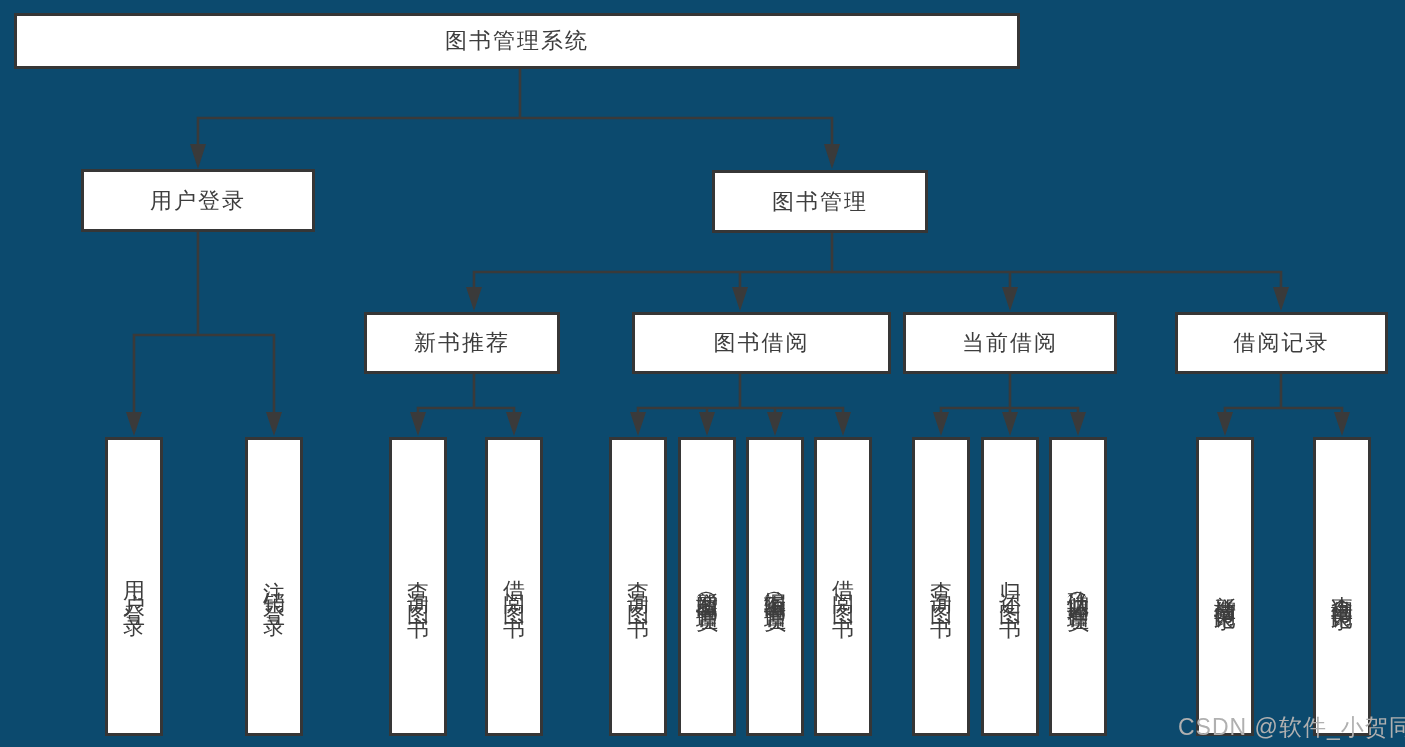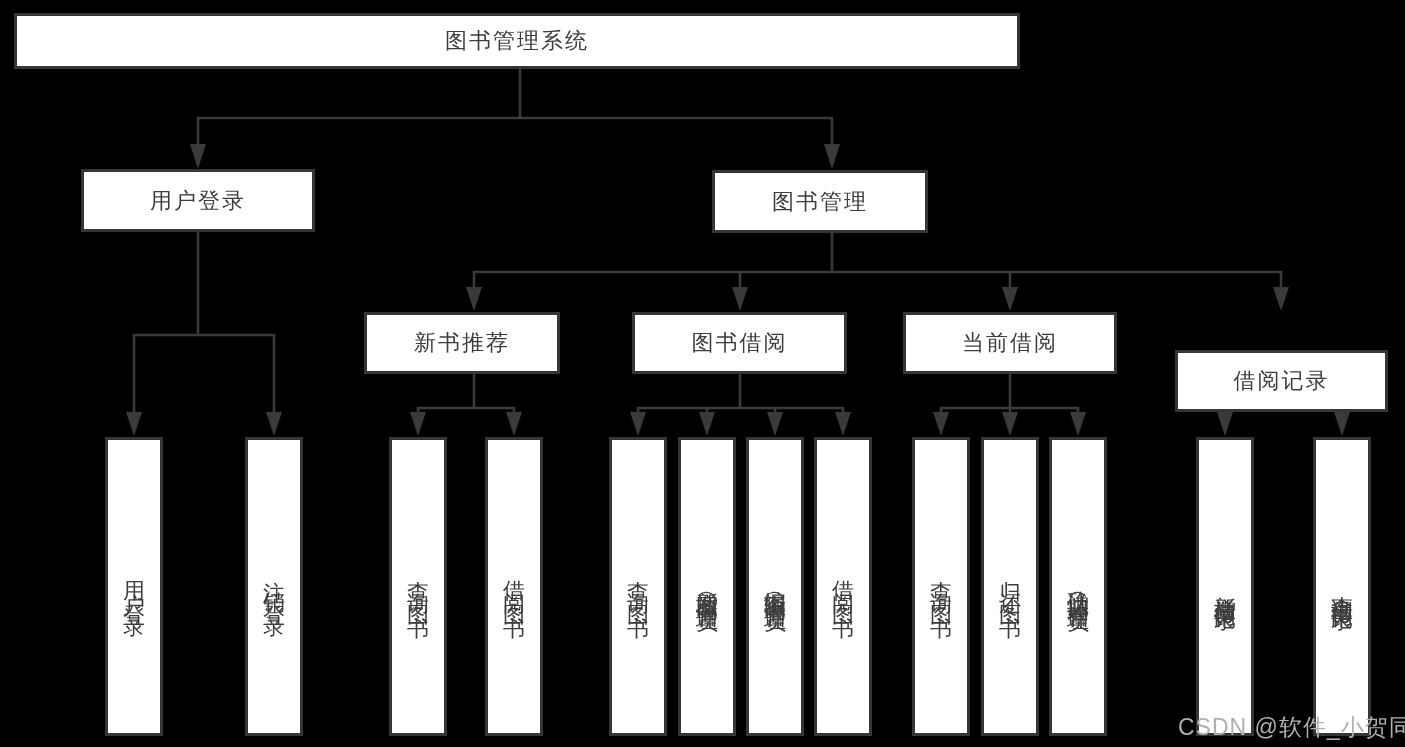--- a/index.html
+++ b/index.html
@@ -1,20 +1,20 @@
 <!DOCTYPE html>
 <html><head>
 <meta charset="utf-8">
 <style>
   html, body { margin: 0; padding: 0; background: #ffffff; }
   #canvas {
     position: relative;
     width: 1405px;
     height: 747px;
-    background: #000000;
+    background: #0c4a6e;
     overflow: hidden;
     font-family: "Liberation Sans", "DejaVu Sans", sans-serif;
   }
   #connectors {
     position: absolute;
     left: 0; top: 0;
     width: 1405px; height: 747px;
     pointer-events: none;
   }
   .node-h {
@@ -102,23 +102,23 @@
       <polygon points="1334,412 1350,412 1342,436"></polygon>
     </g>
   </svg>
 
   <div class="node-h" style="left:14px; top:13px; width:1006px; height:56px;">图书管理系统</div>
 
   <div class="node-h" style="left:81px; top:169px; width:234px; height:63px;">用户登录</div>
   <div class="node-h" style="left:712px; top:170px; width:216px; height:63px;">图书管理</div>
 
   <div class="node-h" style="left:364px; top:312px; width:196px; height:62px;">新书推荐</div>
-  <div class="node-h" style="left:632px; top:312px; width:215px; height:62px;">图书借阅</div>
+  <div class="node-h" style="left:632px; top:312px; width:259px; height:62px;">图书借阅</div>
   <div class="node-h" style="left:903px; top:312px; width:214px; height:62px;text-align:center;">当前借阅</div>
-  <div class="node-h" style="left:1175px; top:312px; width:213px; height:62px;margin-top:38px;">借阅记录</div>
+  <div class="node-h" style="left:1175px; top:312px; width:213px; height:62px;">借阅记录</div>
 
   <div class="node-v loose" style="left:105px;">用户登录</div>
   <div class="node-v loose" style="left:245px;">注销登录</div>
 
   <div class="node-v loose" style="left:389px;">查询图书</div>
   <div class="node-v loose" style="left:485px;">借阅图书</div>
 
   <div class="node-v loose" style="left:609px;">查询图书</div>
   <div class="node-v tight" style="left:678px;">新增图书（管理员）</div>
   <div class="node-v tight" style="left:746px;">编辑图书（管理员）</div>

